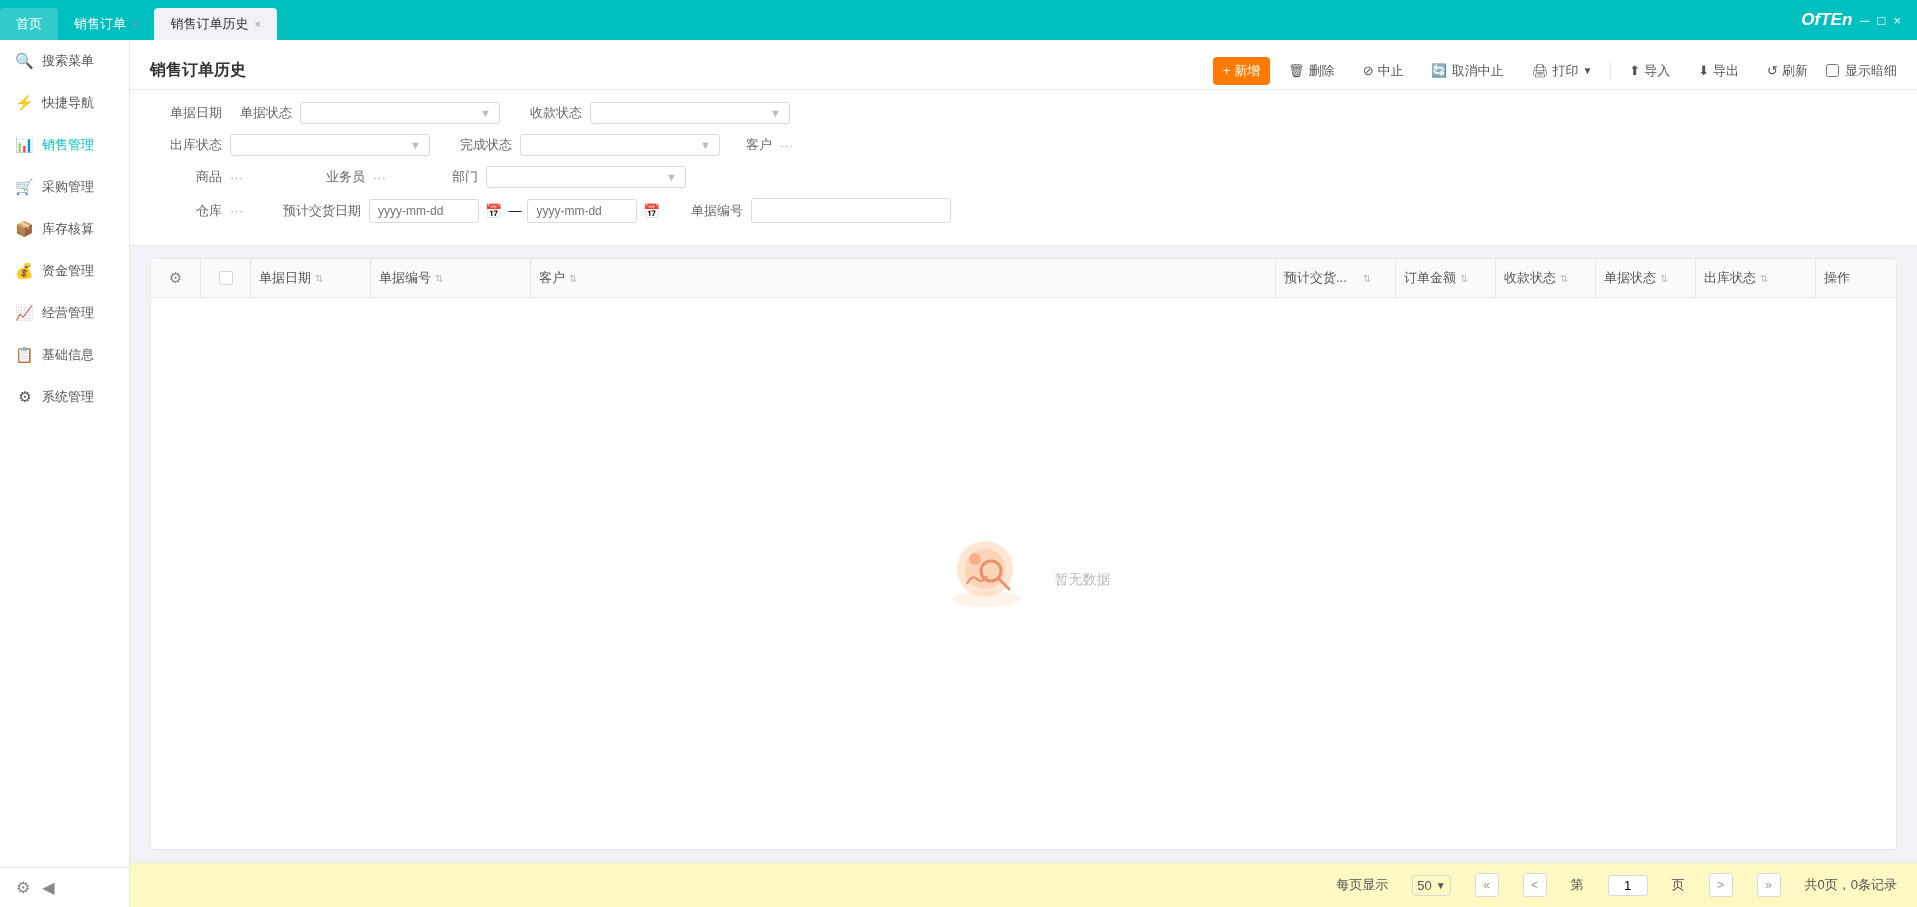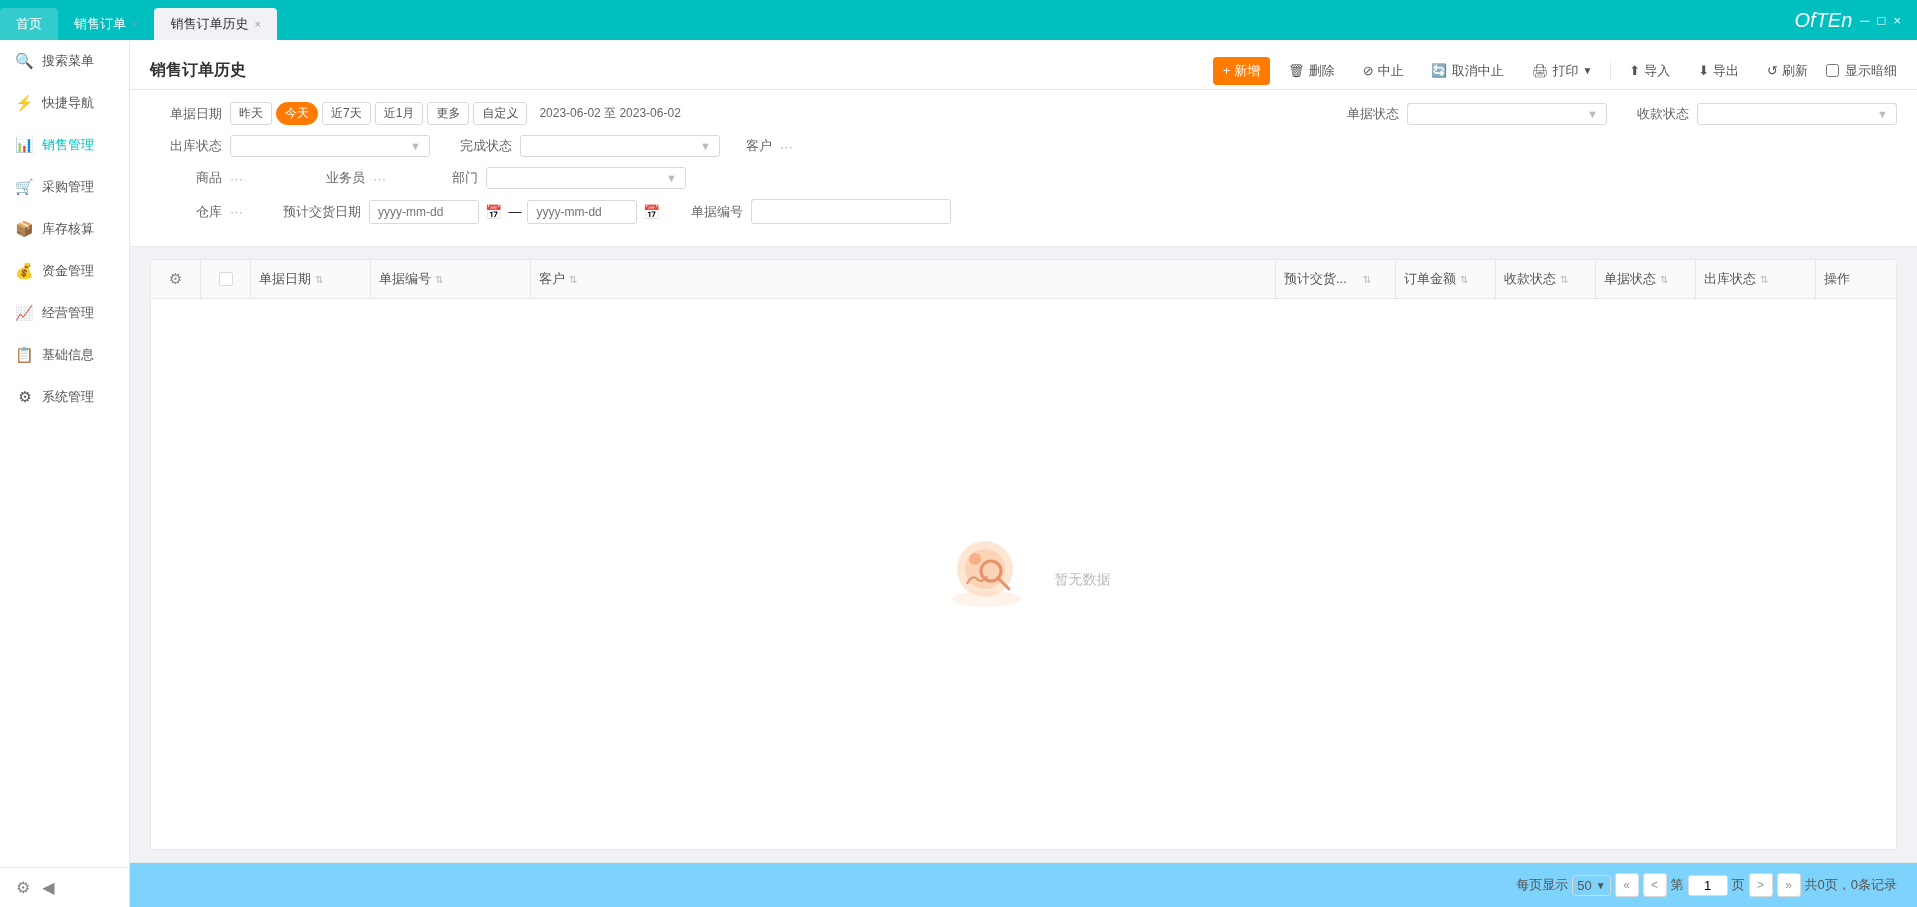--- a/index.html
+++ b/index.html
@@ -69,21 +69,21 @@
     .th-pay-status { width: 100px; }
     .th-order-status { width: 100px; }
     .th-stock-status { width: 120px; }
     .th-action { width: 80px; margin-left: auto; }
 
     .empty-area { flex: 1; display: flex; flex-direction: row; align-items: center; justify-content: center; gap: 18px; }
     .empty-icon { width: 100px; height: 100px; }
     .empty-text { color: #bbb; font-size: 14px; margin-top: 12px; }
 
     
-    .pagination-bar { display: flex; align-items: center; justify-content: flex-end; padding: 10px 20px; background: #7dd3fc; border-top: 1px solid #e8e8e8; gap: 4px; font-size: 13px; color: #555; flex-shrink: 0; }
+    .pagination-bar { display: flex; align-items: center; justify-content: flex-end; padding: 10px 20px; background: #fef9c3; border-top: 1px solid #e8e8e8; gap: 24px; font-size: 13px; color: #555; flex-shrink: 0; }
     .page-size-select { border: 1px solid #d9d9d9; border-radius: 3px; padding: 2px 4px; font-size: 13px; display: flex; align-items: center; gap: 4px; }
     .page-nav-btn { width: 24px; height: 24px; border: 1px solid #d9d9d9; border-radius: 3px; background: #fff; cursor: pointer; display: flex; align-items: center; justify-content: center; font-size: 12px; color: #999; }
     .page-input { border: 1px solid #d9d9d9; border-radius: 3px; width: 40px; text-align: center; padding: 2px 4px; font-size: 13px; }
 
     
     .gear-btn { background: none; border: none; cursor: pointer; font-size: 15px; color: #888; }
     .checkbox { width: 14px; height: 14px; border: 1px solid #d9d9d9; border-radius: 2px; background: #fff; cursor: pointer; }
 
     
     .display-cols { display: flex; align-items: center; gap: 6px; }
@@ -101,21 +101,21 @@
     <div class="tab">
       <span>销售订单</span>
       <span class="close-icon">×</span>
     </div>
     <div class="tab active">
       <span>销售订单历史</span>
       <span class="close-icon">×</span>
     </div>
   </div>
   <div class="topbar-right">
-    <span style="font-size:20px;font-style:italic;font-weight:normal;color:#fff;">OfTEn</span>
+    <span style="font-size:17px;font-style:italic;font-weight:bold;color:#fff;">OfTEn</span>
     <span style="cursor:pointer;">─</span>
     <span style="cursor:pointer;">□</span>
     <span style="cursor:pointer;">×</span>
   </div>
 </div>
 
 <div class="main-layout">
 
   <div class="sidebar">
     <div class="sidebar-item">
@@ -203,31 +203,20 @@
           <input type="checkbox" id="display-cols-cb" style="">
           <label for="display-cols-cb">显示暗细</label>
         </div>
       </div>
     </div>
 
     <div class="filter-section">
 
       <div class="filter-row">
         <span class="filter-label">单据日期</span>
-        <div class="filter-control">
-          <div class="date-buttons">
-            <button class="date-btn">昨天</button>
-            <button class="date-btn active">今天</button>
-            <button class="date-btn">近7天</button>
-            <button class="date-btn">近1月</button>
-            <button class="date-btn">更多</button>
-            <button class="date-btn">自定义</button>
-          </div>
-          <span class="date-range-text">2023-06-02 至 2023-06-02</span>
-        </div>
 
         <span class="filter-label" style="min-width:70px;">单据状态</span>
         <div class="filter-select" style="min-width:200px;margin-right:20px;">
           <span style="color:#ccc;"></span>
           <span class="arrow">▼</span>
         </div>
 
         <span class="filter-label" style="min-width:70px;">收款状态</span>
         <div class="filter-select" style="min-width:200px;">
           <span style="color:#ccc;"></span>

